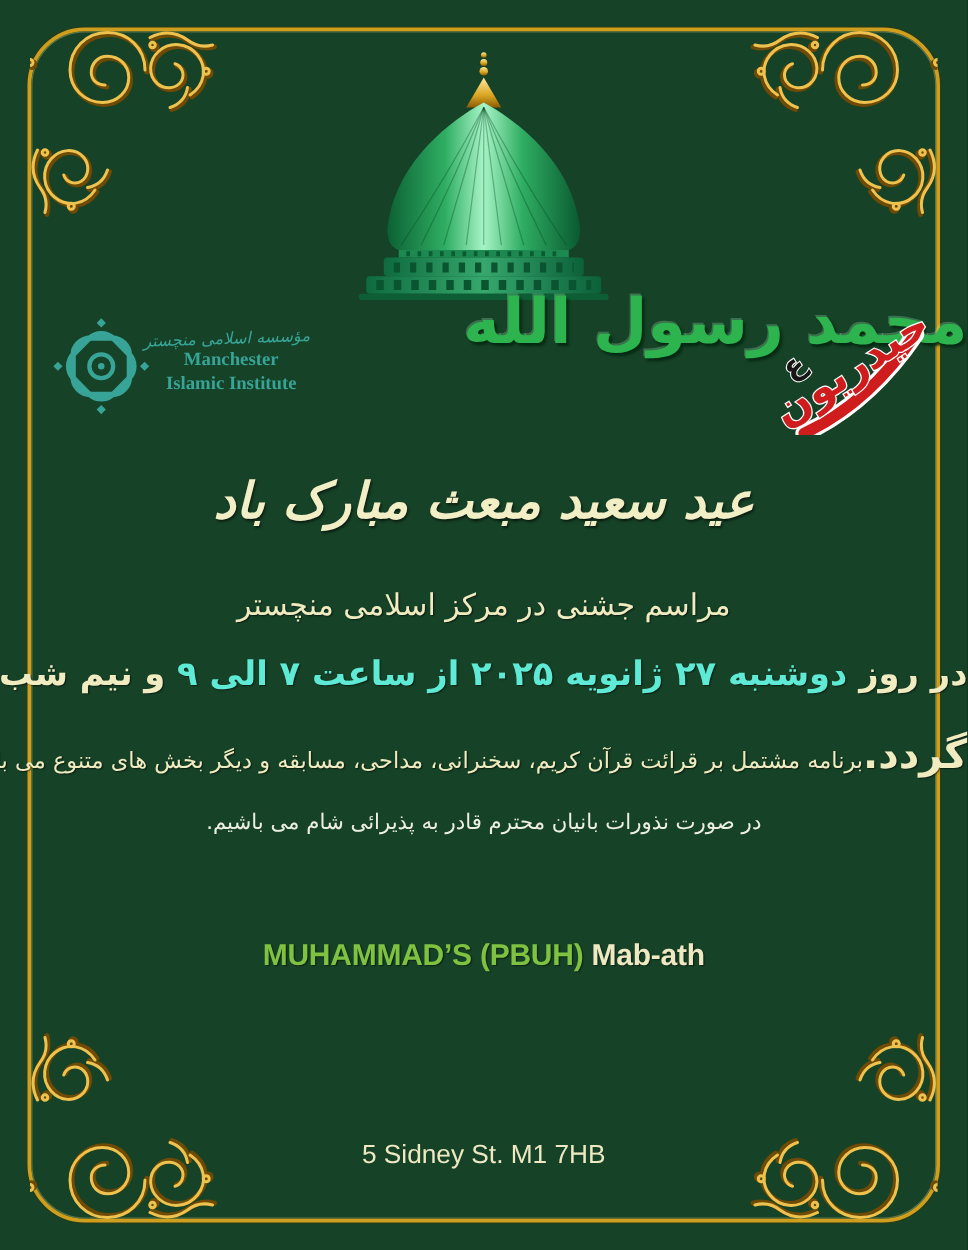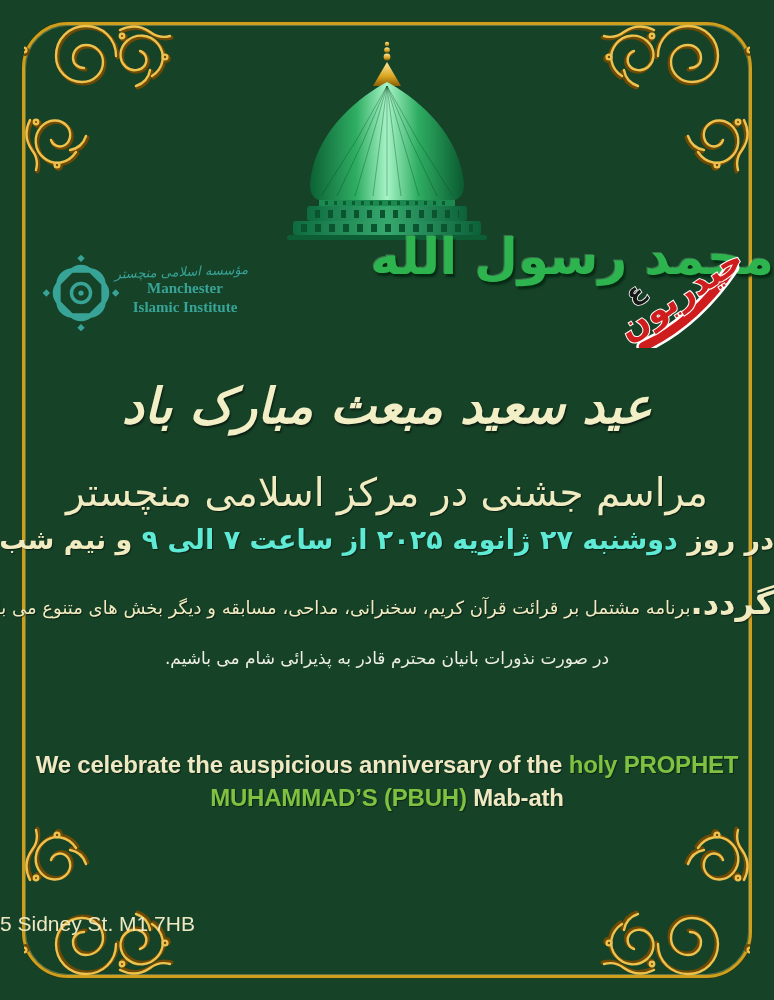--- a/index.html
+++ b/index.html
@@ -32,38 +32,38 @@
   .mii{position:absolute;left:40px;top:242px;width:208px;height:108px;color:#38a497;}
   .mii .knot{position:absolute;left:2px;top:6px;width:78px;height:90px;}
   .mii .txt{position:absolute;left:82px;top:22px;width:126px;text-align:center;}
   .mii .fa-name{font-size:13px;font-style:italic;white-space:nowrap;transform:rotate(-2deg);}
   .mii .en1,.mii .en2{font-family:"Liberation Serif","DejaVu Serif",serif;font-weight:bold;font-size:15px;line-height:1.25;}
 
   
   .redlogo{position:absolute;left:612px;top:238px;width:136px;height:110px;}
 
   .fa-line{position:absolute;left:0;right:0;text-align:center;color:#f0ebc0;white-space:nowrap;}
-  .greeting{top:378px;font-size:49px;font-weight:bold;font-style:italic;color:#f2eec6;
+  .greeting{top:378px;font-size:40px;font-weight:bold;font-style:italic;color:#f2eec6;
     text-shadow:1px 2px 2px rgba(0,0,0,.55);}
-  .venue{top:470px;font-size:39px;text-shadow:1px 1px 1px rgba(0,0,0,.5);}
+  .venue{top:470px;font-size:24px;text-shadow:1px 1px 1px rgba(0,0,0,.5);}
   .dateline{top:524px;font-size:27px;font-weight:bold;text-shadow:1px 1px 1px rgba(0,0,0,.5);}
   .dateline .hl{color:#5eead4;}
   .program{top:584px;font-size:18px;text-shadow:1px 1px 1px rgba(0,0,0,.5);}
   .program .lead{font-size:32px;font-weight:bold;}
   .dinner{top:648px;font-size:17px;color:#edeee4;}
 
   .en-block{position:absolute;left:0;right:0;top:748px;text-align:center;
     font-family:"Liberation Sans","DejaVu Sans",sans-serif;font-weight:bold;
     color:#eee9c2;font-size:24px;line-height:33px;letter-spacing:-.2px;
     text-shadow:1px 1px 1px rgba(0,0,0,.45);}
   .en-block .grn{color:#7fc241;}
   .en-block .yel{color:#fdf300;font-size:27px;}
   .en-block sup{font-size:60%;}
 
-  .address{position:absolute;left:0;right:0;top:912px;
+  .address{position:absolute;left:0;right:0;top:912px;text-align:center;
     font-family:"Liberation Sans","DejaVu Sans",sans-serif;
     color:#eee9c2;font-size:21px;}
 </style>
 </head>
 <body>
 
 <div class="poster">
 
   <div class="frame"></div>
 
@@ -191,22 +191,19 @@
   </div>
 
   <div class="fa-line program" dir="rtl" lang="fa">
     <span class="lead">گردد.</span><span>برنامه مشتمل بر قرائت قرآن کریم، سخنرانی، مداحی، مسابقه و دیگر بخش های متنوع می باشد .</span>
   </div>
 
   <div class="fa-line dinner" dir="rtl" lang="fa">در صورت نذورات بانیان محترم قادر به پذیرائی شام می باشیم.</div>
 
   <div class="en-block">
     <div>
-      <span>We celebrate the auspicious anniversary of the </span><span class="grn">holy PROPHET</span>
-    </div>
-    <div>
       <span class="grn">MUHAMMAD’S (PBUH) </span><span>Mab-ath</span>
     </div>
   </div>
 
   <div class="address">5 Sidney St. M1 7HB</div>
 
 </div>
 
 </body></html>

